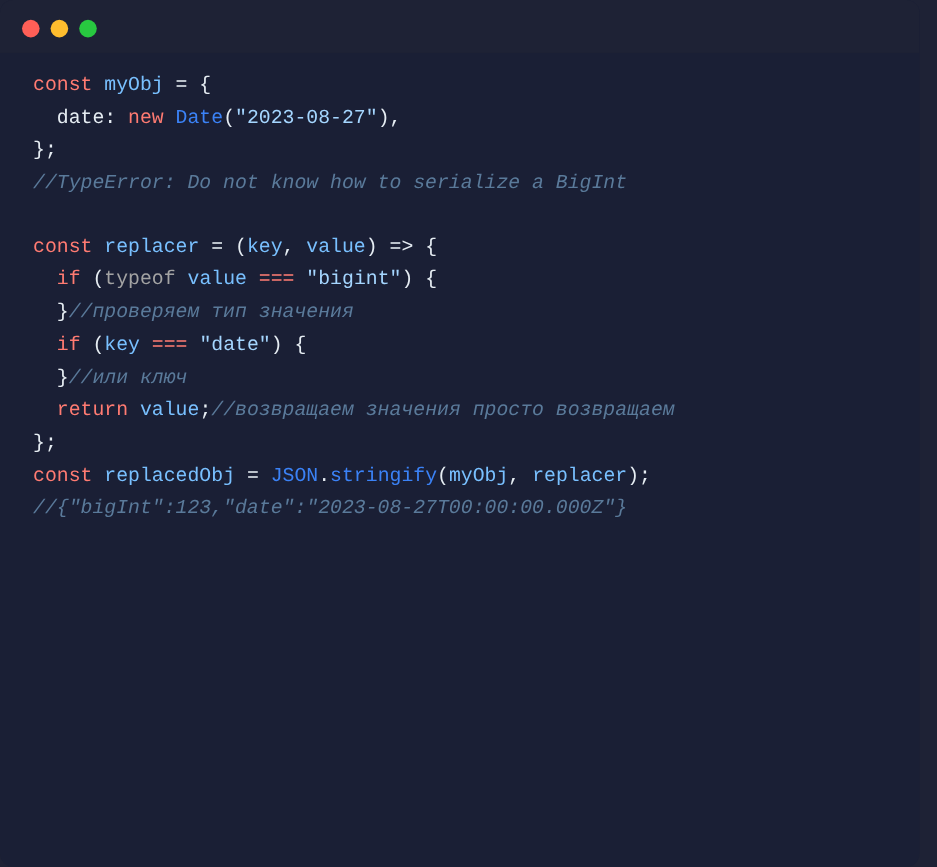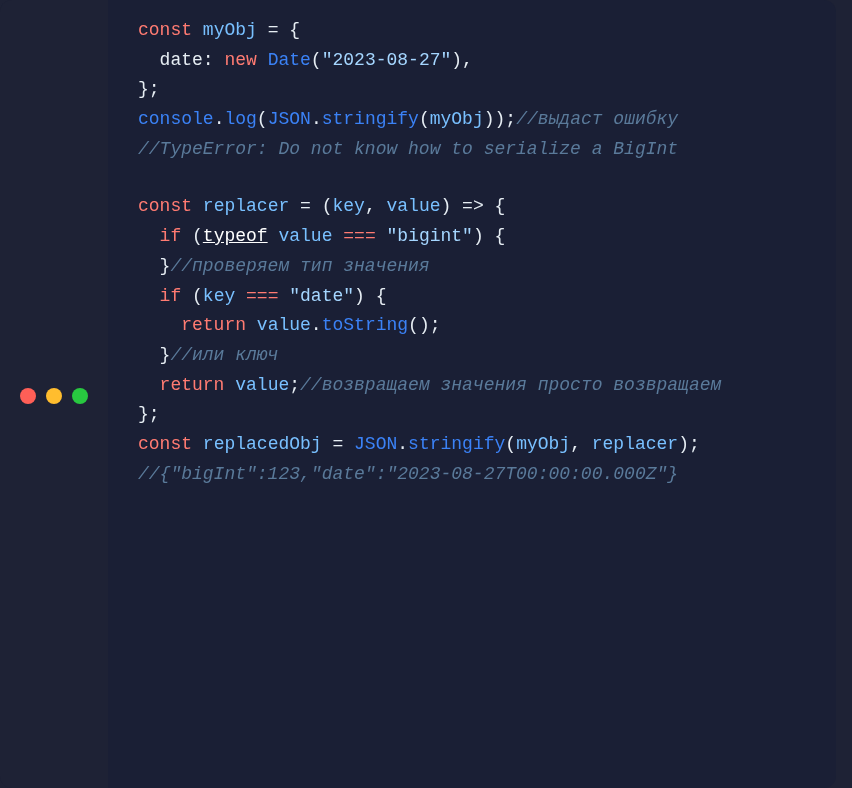--- a/index.html
+++ b/index.html
@@ -18,20 +18,21 @@
       overflow: hidden;
     }
 
     .window {
       width: 836px;
       height: 788px;
       background: #1a1f35;
       border-radius: 12px;
       overflow: hidden;
       display: flex;
+      flex-direction: column;
     }
 
     .title-bar {
       background: #1e2235;
       padding: 18px 20px 14px 20px;
       display: flex;
       align-items: center;
       gap: 10px;
       flex-shrink: 0;
     }
@@ -67,57 +68,55 @@
 
     
     .c-keyword    { color: #ff7b72; }   
     .c-var        { color: #79c0ff; }   
     .c-number     { color: #f97583; }   
     .c-string     { color: #a5d6ff; }   
     .c-func       { color: #3b82f6; }   
     .c-comment    { color: #5a7a9a; font-style: italic; }
     .c-operator   { color: #ff7b72; }   
     .c-plain      { color: #e6edf3; }
-    .c-type       { color: #ffffff; text-decoration: underline; }   
+    .c-type       { color: #a3a3a3; }   
   </style>
 </head>
 <body>
 
 <div class="window">
   <div class="title-bar">
     <span class="traffic-light traffic-close"></span>
     <span class="traffic-light traffic-minimize"></span>
     <span class="traffic-light traffic-maximize"></span>
   </div>
 
   <div class="code-area">
 
     <span class="code-line"><span class="c-keyword">const</span><span class="c-plain"> </span><span class="c-var">myObj</span><span class="c-plain"> = {</span></span>
 
 
     <span class="code-line"><span class="c-plain">  date: </span><span class="c-keyword">new</span><span class="c-plain"> </span><span class="c-func">Date</span><span class="c-plain">(</span><span class="c-string">"2023-08-27"</span><span class="c-plain">),</span></span>
 
     <span class="code-line"><span class="c-plain">};</span></span>
 
-    <span class="code-line"><span class="c-func">console</span><span class="c-plain">.</span><span class="c-func">log</span><span class="c-plain">(</span><span class="c-func">JSON</span><span class="c-plain">.</span><span class="c-func">stringify</span><span class="c-plain">(</span><span class="c-var">myObj</span><span class="c-plain">));</span><span class="c-comment">//выдаст ошибку</span></span>
 
     <span class="code-line"><span class="c-comment">//TypeError: Do not know how to serialize a BigInt</span></span>
 
     <span class="empty-line"></span>
 
     <span class="code-line"><span class="c-keyword">const</span><span class="c-plain"> </span><span class="c-var">replacer</span><span class="c-plain"> = (</span><span class="c-var">key</span><span class="c-plain">, </span><span class="c-var">value</span><span class="c-plain">) =&gt; {</span></span>
 
     <span class="code-line"><span class="c-plain">  </span><span class="c-keyword">if</span><span class="c-plain"> (</span><span class="c-type">typeof</span><span class="c-plain"> </span><span class="c-var">value</span><span class="c-plain"> </span><span class="c-operator">===</span><span class="c-plain"> </span><span class="c-string">"bigint"</span><span class="c-plain">) {</span></span>
 
 
     <span class="code-line"><span class="c-plain">  }</span><span class="c-comment">//проверяем тип значения</span></span>
 
     <span class="code-line"><span class="c-plain">  </span><span class="c-keyword">if</span><span class="c-plain"> (</span><span class="c-var">key</span><span class="c-plain"> </span><span class="c-operator">===</span><span class="c-plain"> </span><span class="c-string">"date"</span><span class="c-plain">) {</span></span>
 
-    <span class="code-line"><span class="c-plain">    </span><span class="c-keyword">return</span><span class="c-plain"> </span><span class="c-var">value</span><span class="c-plain">.</span><span class="c-func">toString</span><span class="c-plain">();</span></span>
 
     <span class="code-line"><span class="c-plain">  }</span><span class="c-comment">//или ключ</span></span>
 
     <span class="code-line"><span class="c-plain">  </span><span class="c-keyword">return</span><span class="c-plain"> </span><span class="c-var">value</span><span class="c-plain">;</span><span class="c-comment">//возвращаем значения просто возвращаем</span></span>
 
     <span class="code-line"><span class="c-plain">};</span></span>
 
     <span class="code-line"><span class="c-keyword">const</span><span class="c-plain"> </span><span class="c-var">replacedObj</span><span class="c-plain"> = </span><span class="c-func">JSON</span><span class="c-plain">.</span><span class="c-func">stringify</span><span class="c-plain">(</span><span class="c-var">myObj</span><span class="c-plain">, </span><span class="c-var">replacer</span><span class="c-plain">);</span></span>
 
     <span class="code-line"><span class="c-comment">//{"bigInt":123,"date":"2023-08-27T00:00:00.000Z"}</span></span>

